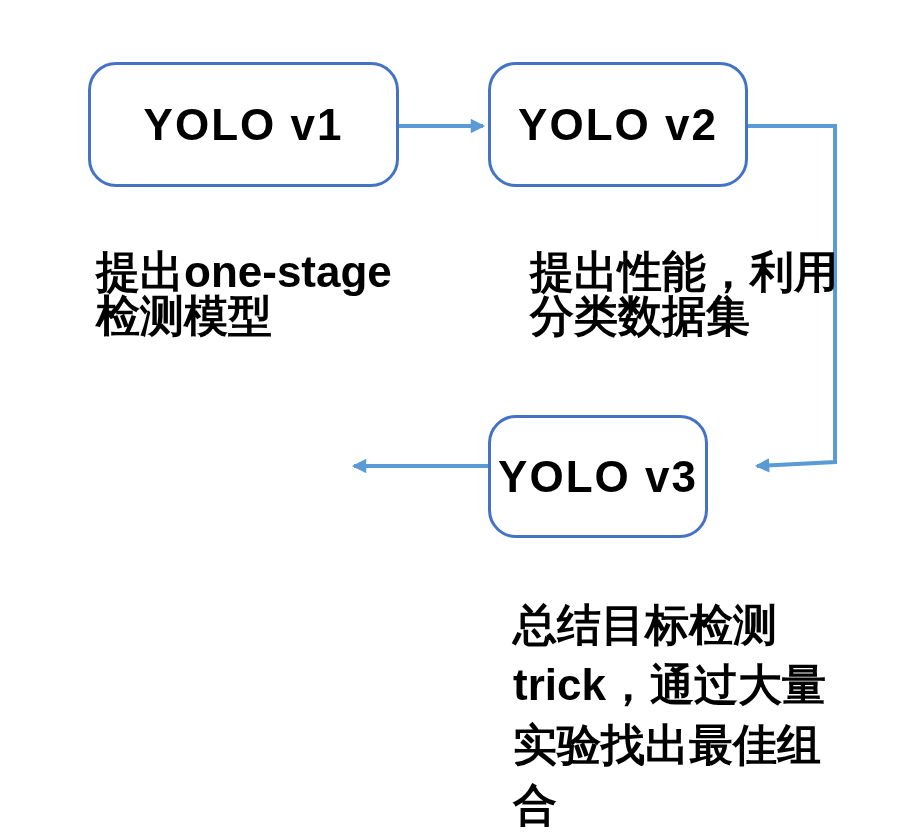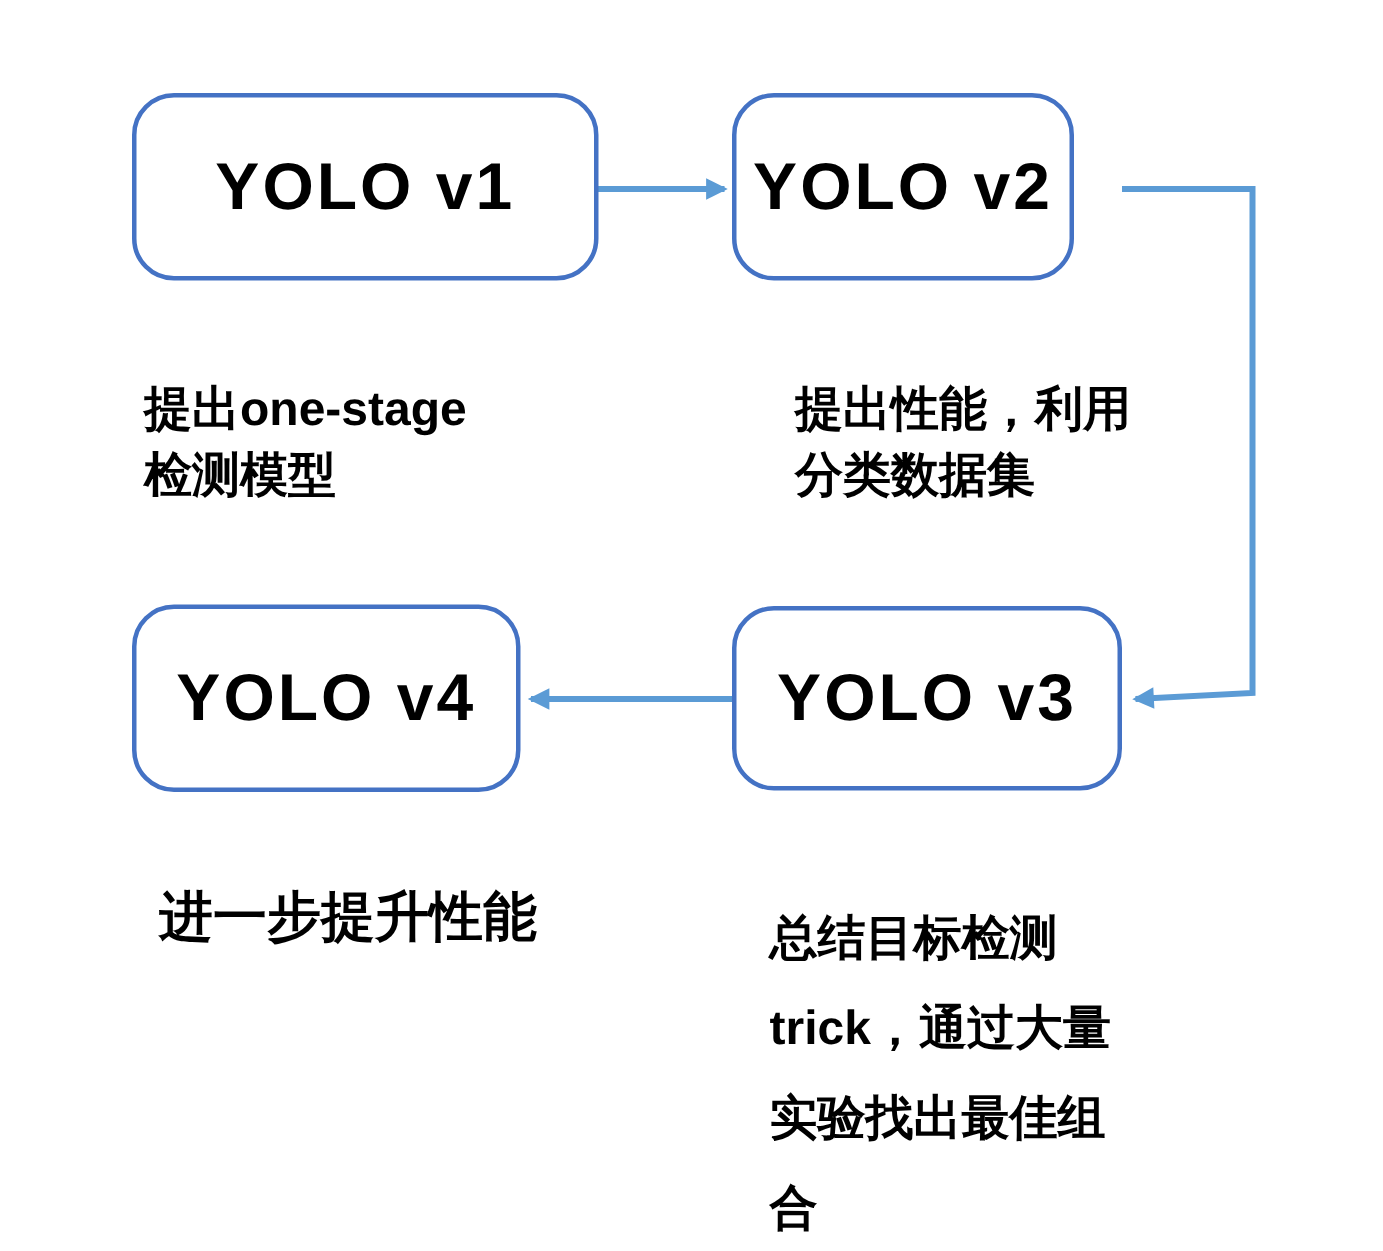--- a/index.html
+++ b/index.html
@@ -14,26 +14,26 @@
   .node {
     position: absolute; box-sizing: border-box;
     background: #ffffff;
     border: 3px solid #4472c4;
     border-radius: 28px;
     display: flex; align-items: center; justify-content: center;
     font-size: 44px; font-weight: bold; color: #000000;
     letter-spacing: 2px;
   }
   .node-v1 { left: 88px;  top: 62px;  width: 311px; height: 125px; }
-  .node-v2 { left: 488px; top: 62px;  width: 228px; height: 125px; }
+  .node-v2 { left: 488px; top: 62px;  width: 260px; height: 125px; }
   .node-v4 { left: 88px;  top: 403px; width: 259px; height: 125px; }
-  .node-v3 { left: 488px; top: 404px; width: 260px; height: 123px; }
+  .node-v3 { left: 488px; top: 415px; width: 220px; height: 123px; }
   .annotation {
     position: absolute; color: #000000; font-weight: bold;
-    font-size: 32px; line-height: 44px; white-space: pre-line;
+    font-size: 44px; line-height: 44px; white-space: pre-line;
   }
   .ann-v1 { left: 96px;  top: 250px; }
   .ann-v2 { left: 530px; top: 250px; }
   .ann-v4 { left: 106px; top: 590px; font-size: 36px; line-height: 42px; }
   .ann-v3 { left: 513px; top: 595px; line-height: 60px; }
 </style>
 </head>
 <body>
 
 <div class="canvas">
@@ -48,30 +48,26 @@
     <polyline points="748,126 835,126 835,462 757,466" fill="none" stroke-width="4" marker-end="url(#arrowhead)" stroke="#5b9bd5"></polyline>
     <line x1="488" y1="466" x2="354" y2="466" stroke-width="4" marker-end="url(#arrowhead)" stroke="#5b9bd5"></line>
   </svg>
 
   <div class="node node-v1">
     <span>YOLO v1</span>
   </div>
   <div class="node node-v2">
     <span>YOLO v2</span>
   </div>
-  <div class="node node-v4">
-    <span>YOLO v4</span>
-  </div>
   <div class="node node-v3">
     <span>YOLO v3</span>
   </div>
 
   <div class="annotation ann-v1">提出one-stage
 检测模型</div>
   <div class="annotation ann-v2">提出性能，利用
 分类数据集</div>
-  <div class="annotation ann-v4">进一步提升性能</div>
   <div class="annotation ann-v3">总结目标检测
 trick，通过大量
 实验找出最佳组
 合</div>
 
 </div>
 
 </body></html>

